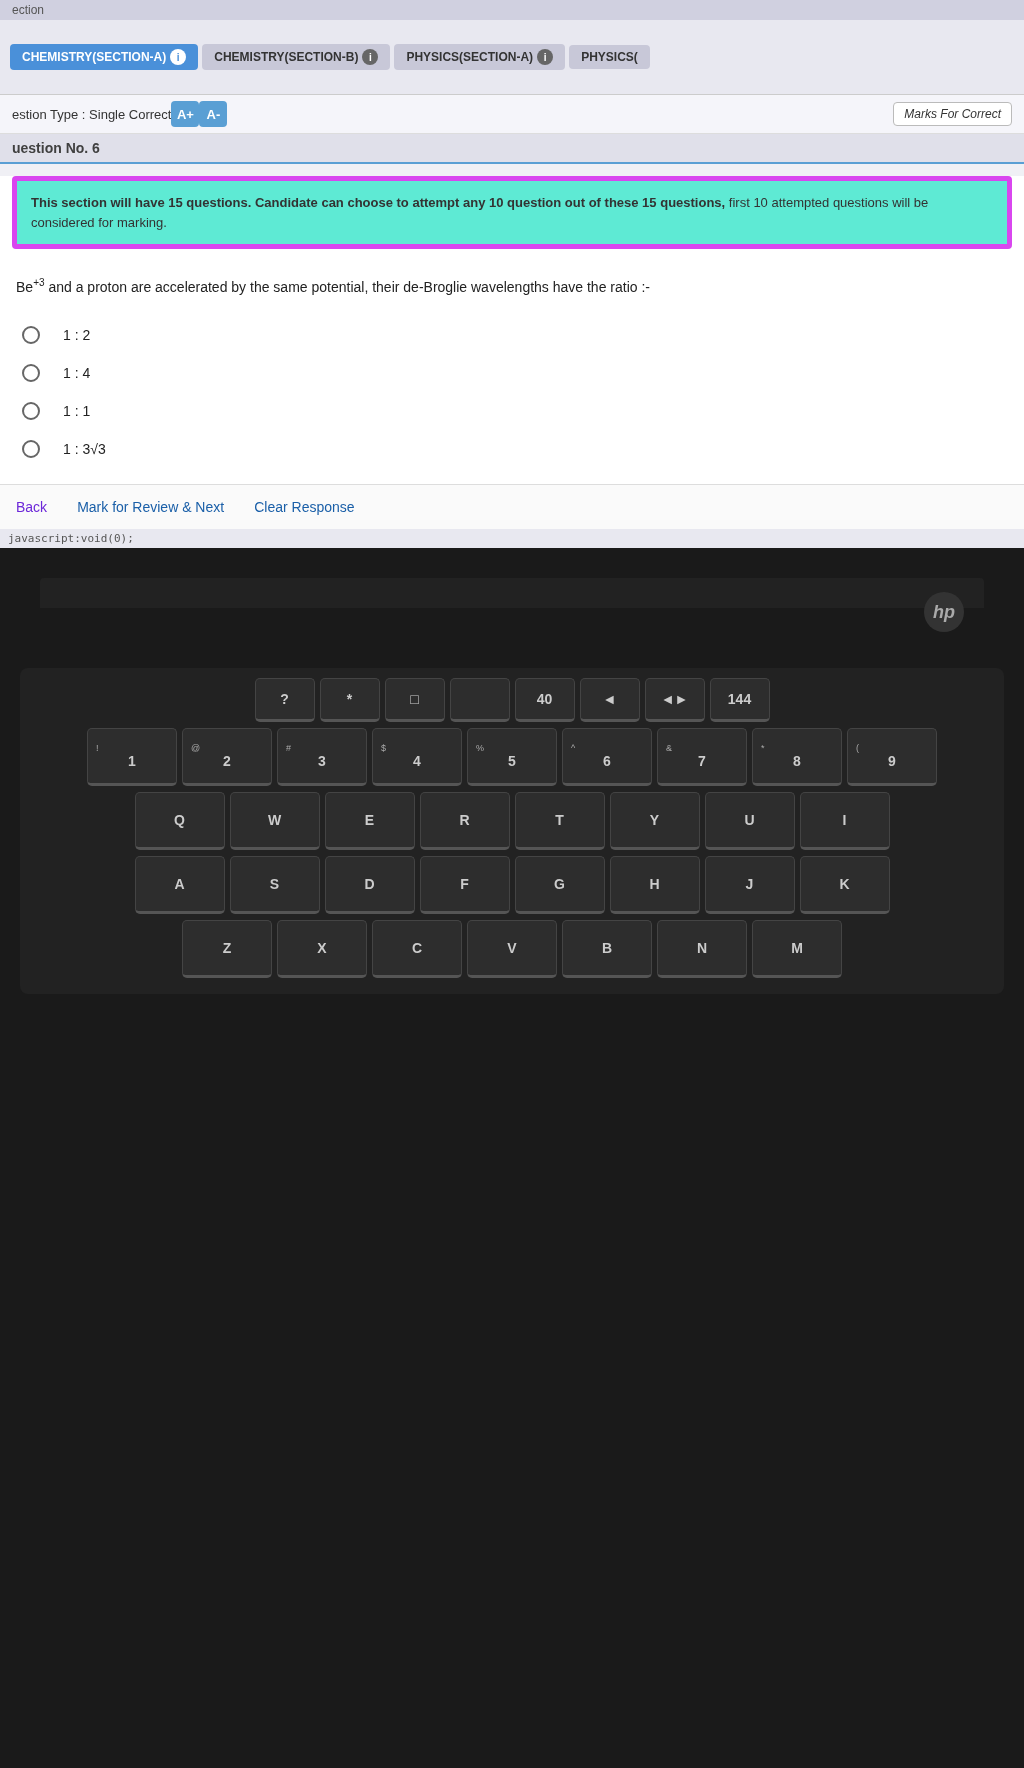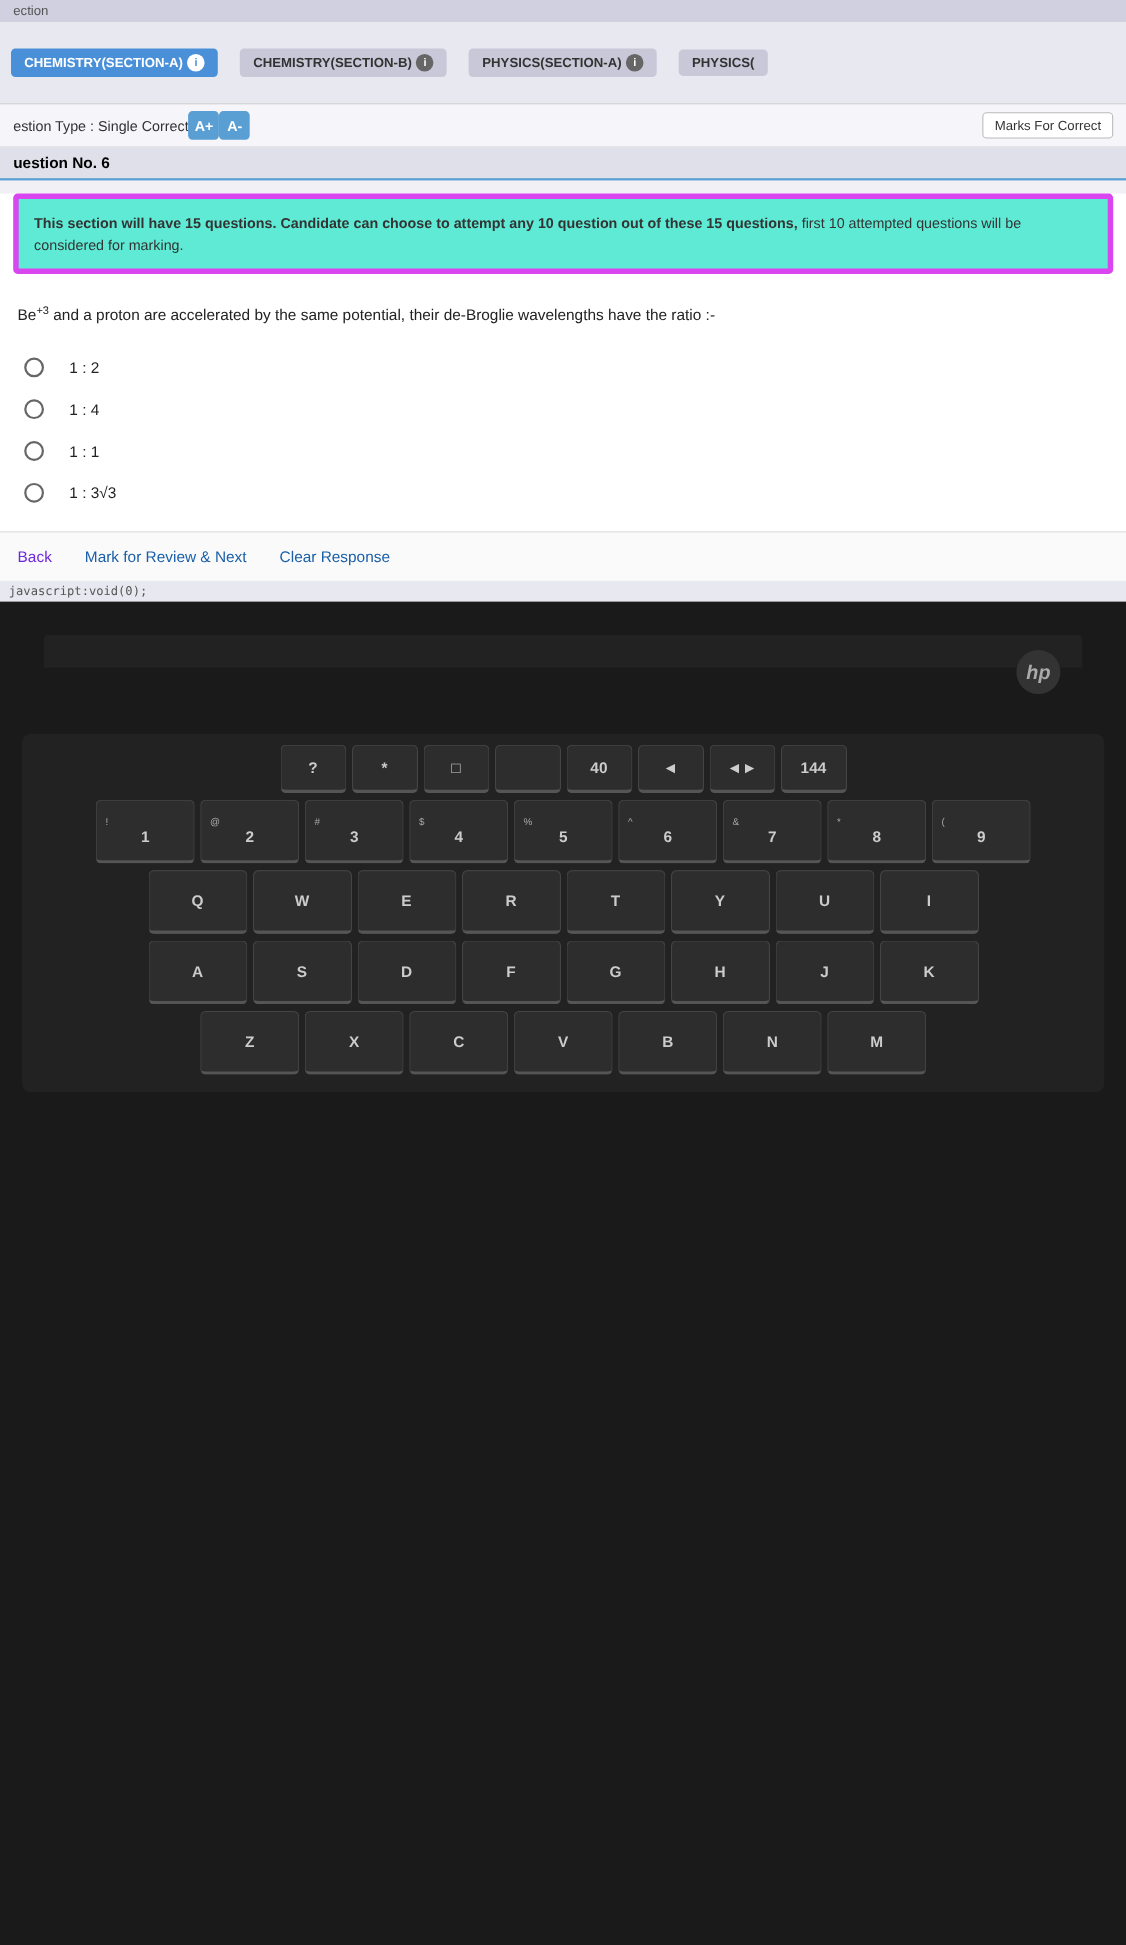--- a/index.html
+++ b/index.html
@@ -42,21 +42,20 @@
     }
 
     .nav-tab.active {
       background: #4a90d9;
       color: white;
     }
 
     .nav-tab.inactive {
       background: #c8c8d8;
       color: #333;
-      margin-left: 16px;
     }
 
     .nav-tab .info-icon {
       background: white;
       color: #4a90d9;
       border-radius: 50%;
       width: 16px;
       height: 16px;
       display: inline-flex;
       align-items: center;
@@ -101,29 +100,30 @@
 
     .marks-correct-btn {
       margin-left: auto;
       background: white;
       border: 1px solid #bbb;
       border-radius: 4px;
       padding: 4px 10px;
       font-size: 12px;
       color: #333;
       cursor: pointer;
+      font-style: italic;
     }
 
     
     .question-number-bar {
       background: #e0e0ea;
       padding: 6px 12px;
       font-size: 14px;
       font-weight: bold;
-      color: #000000;
+      color: #404040;
       border-bottom: 2px solid #5a9fd4;
     }
 
     
     .main-content {
       background: white;
       margin: 0;
       padding: 0;
     }
 

